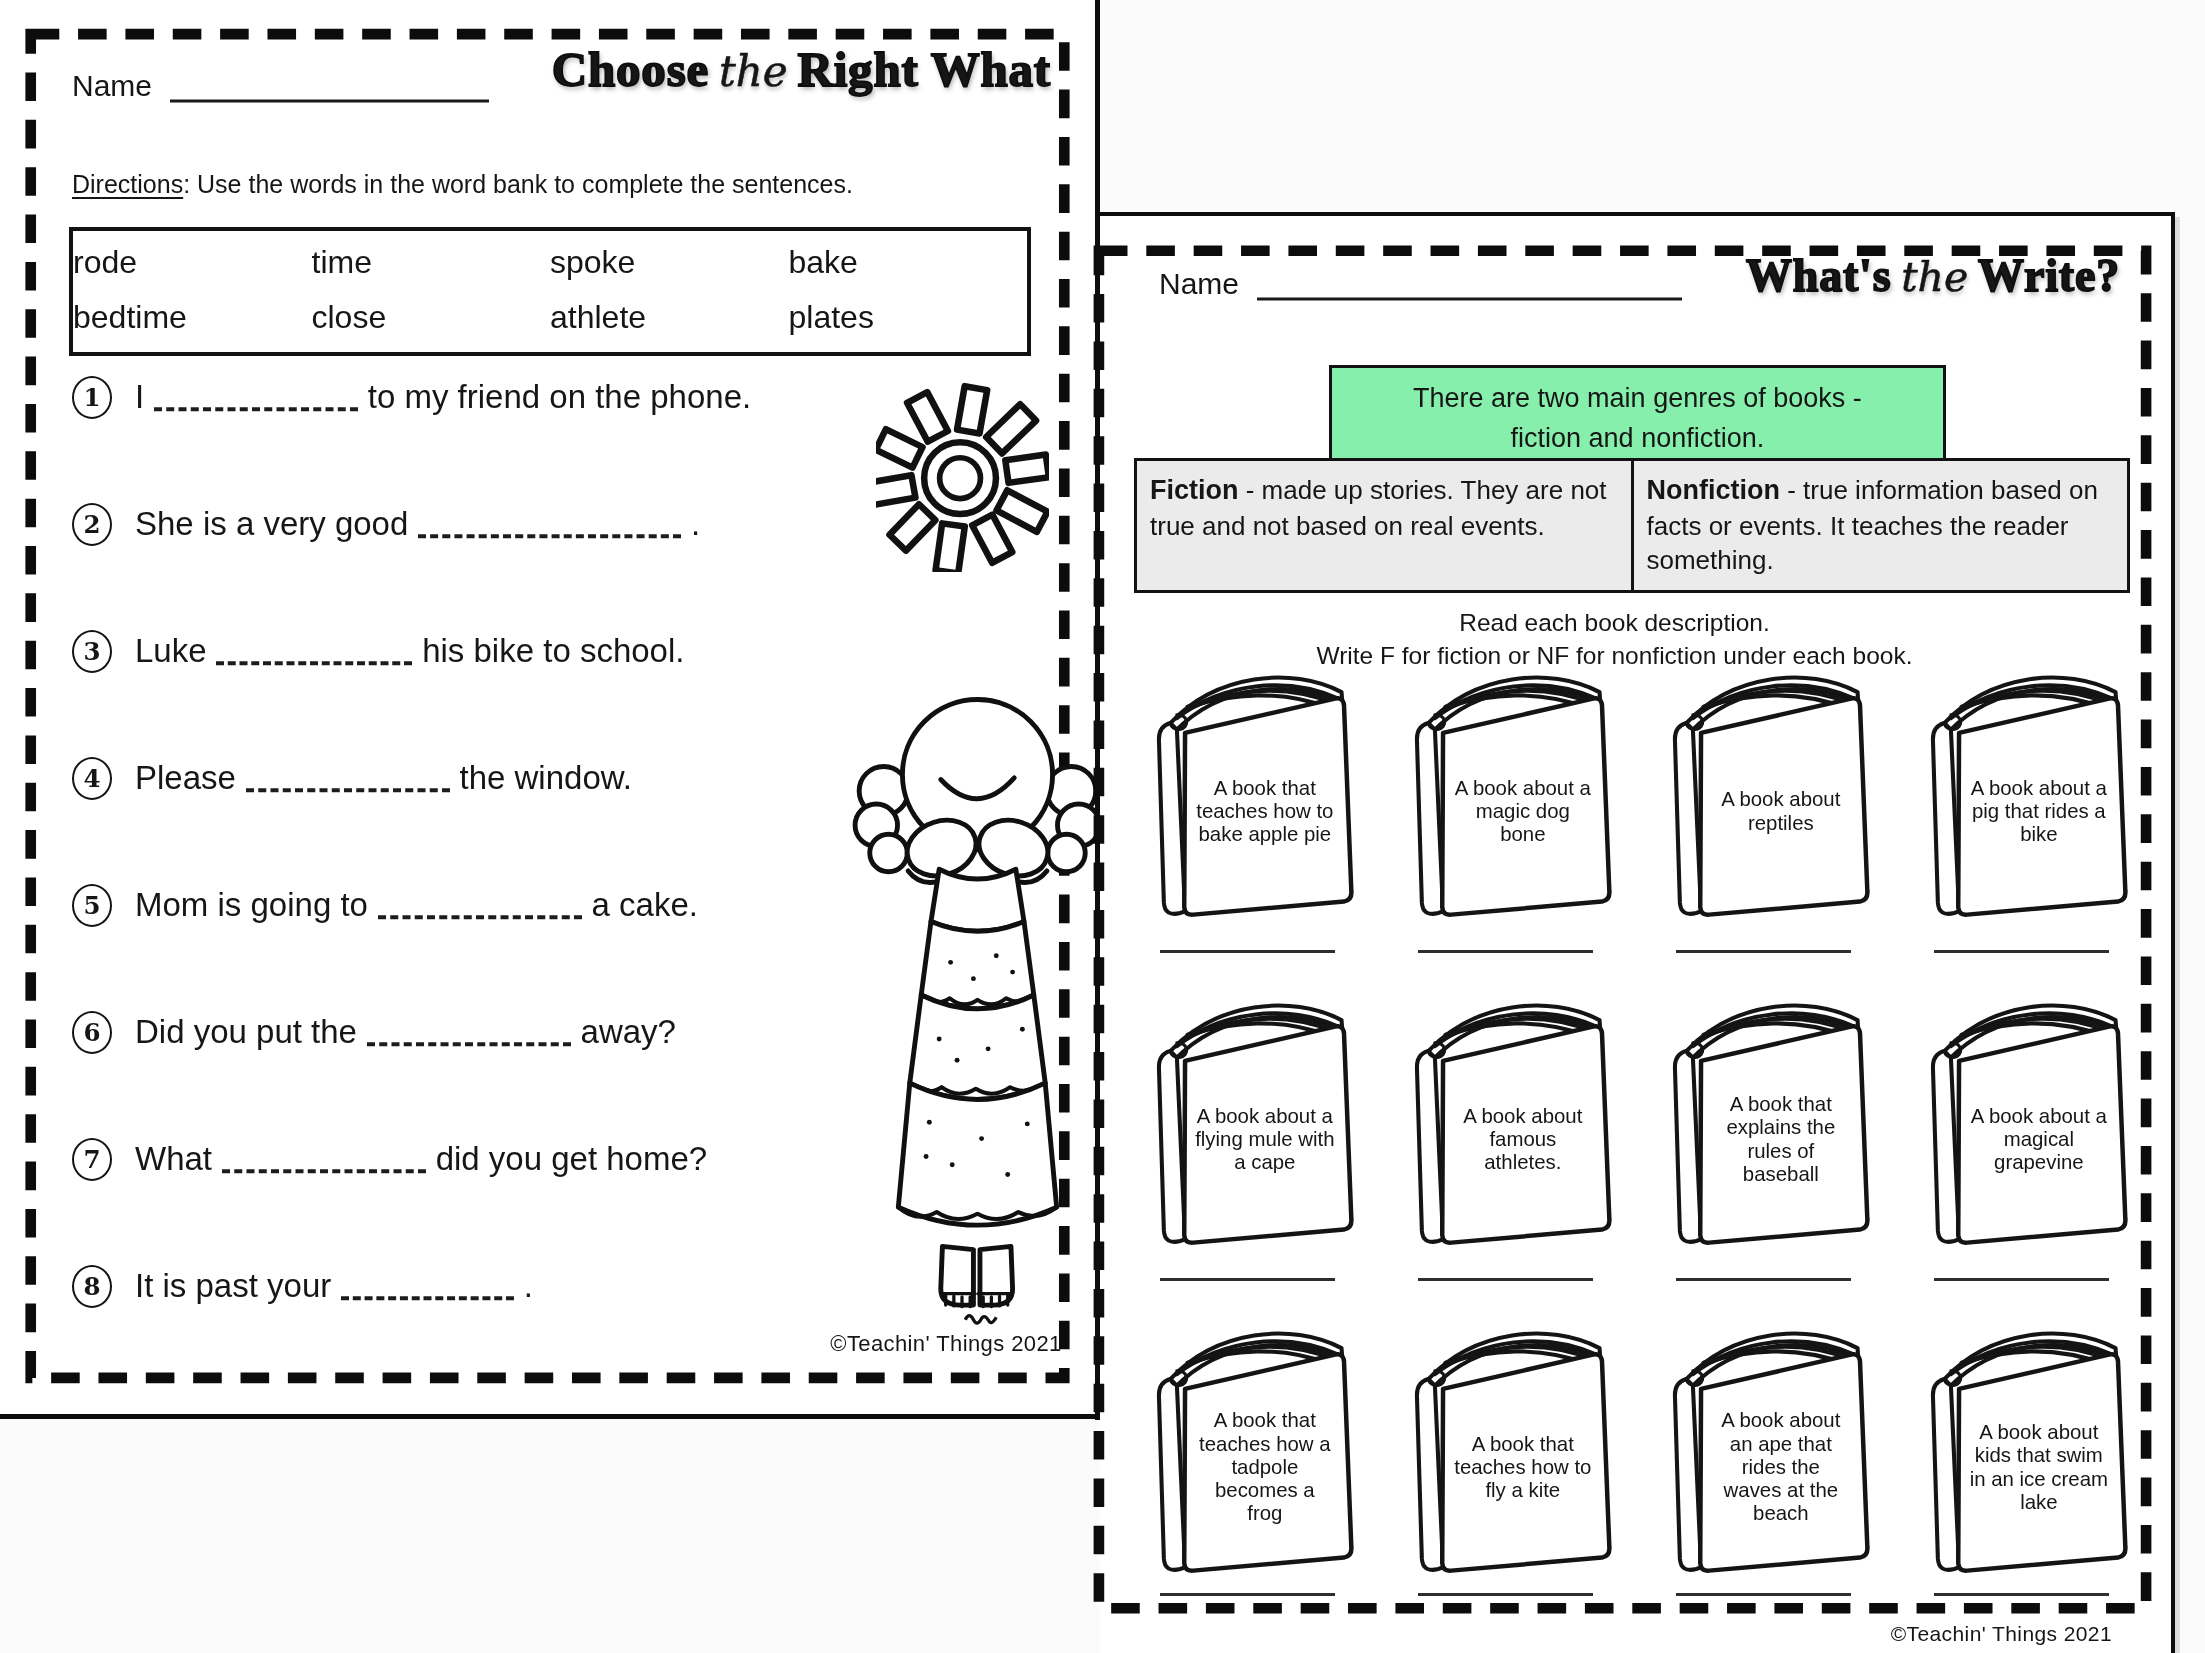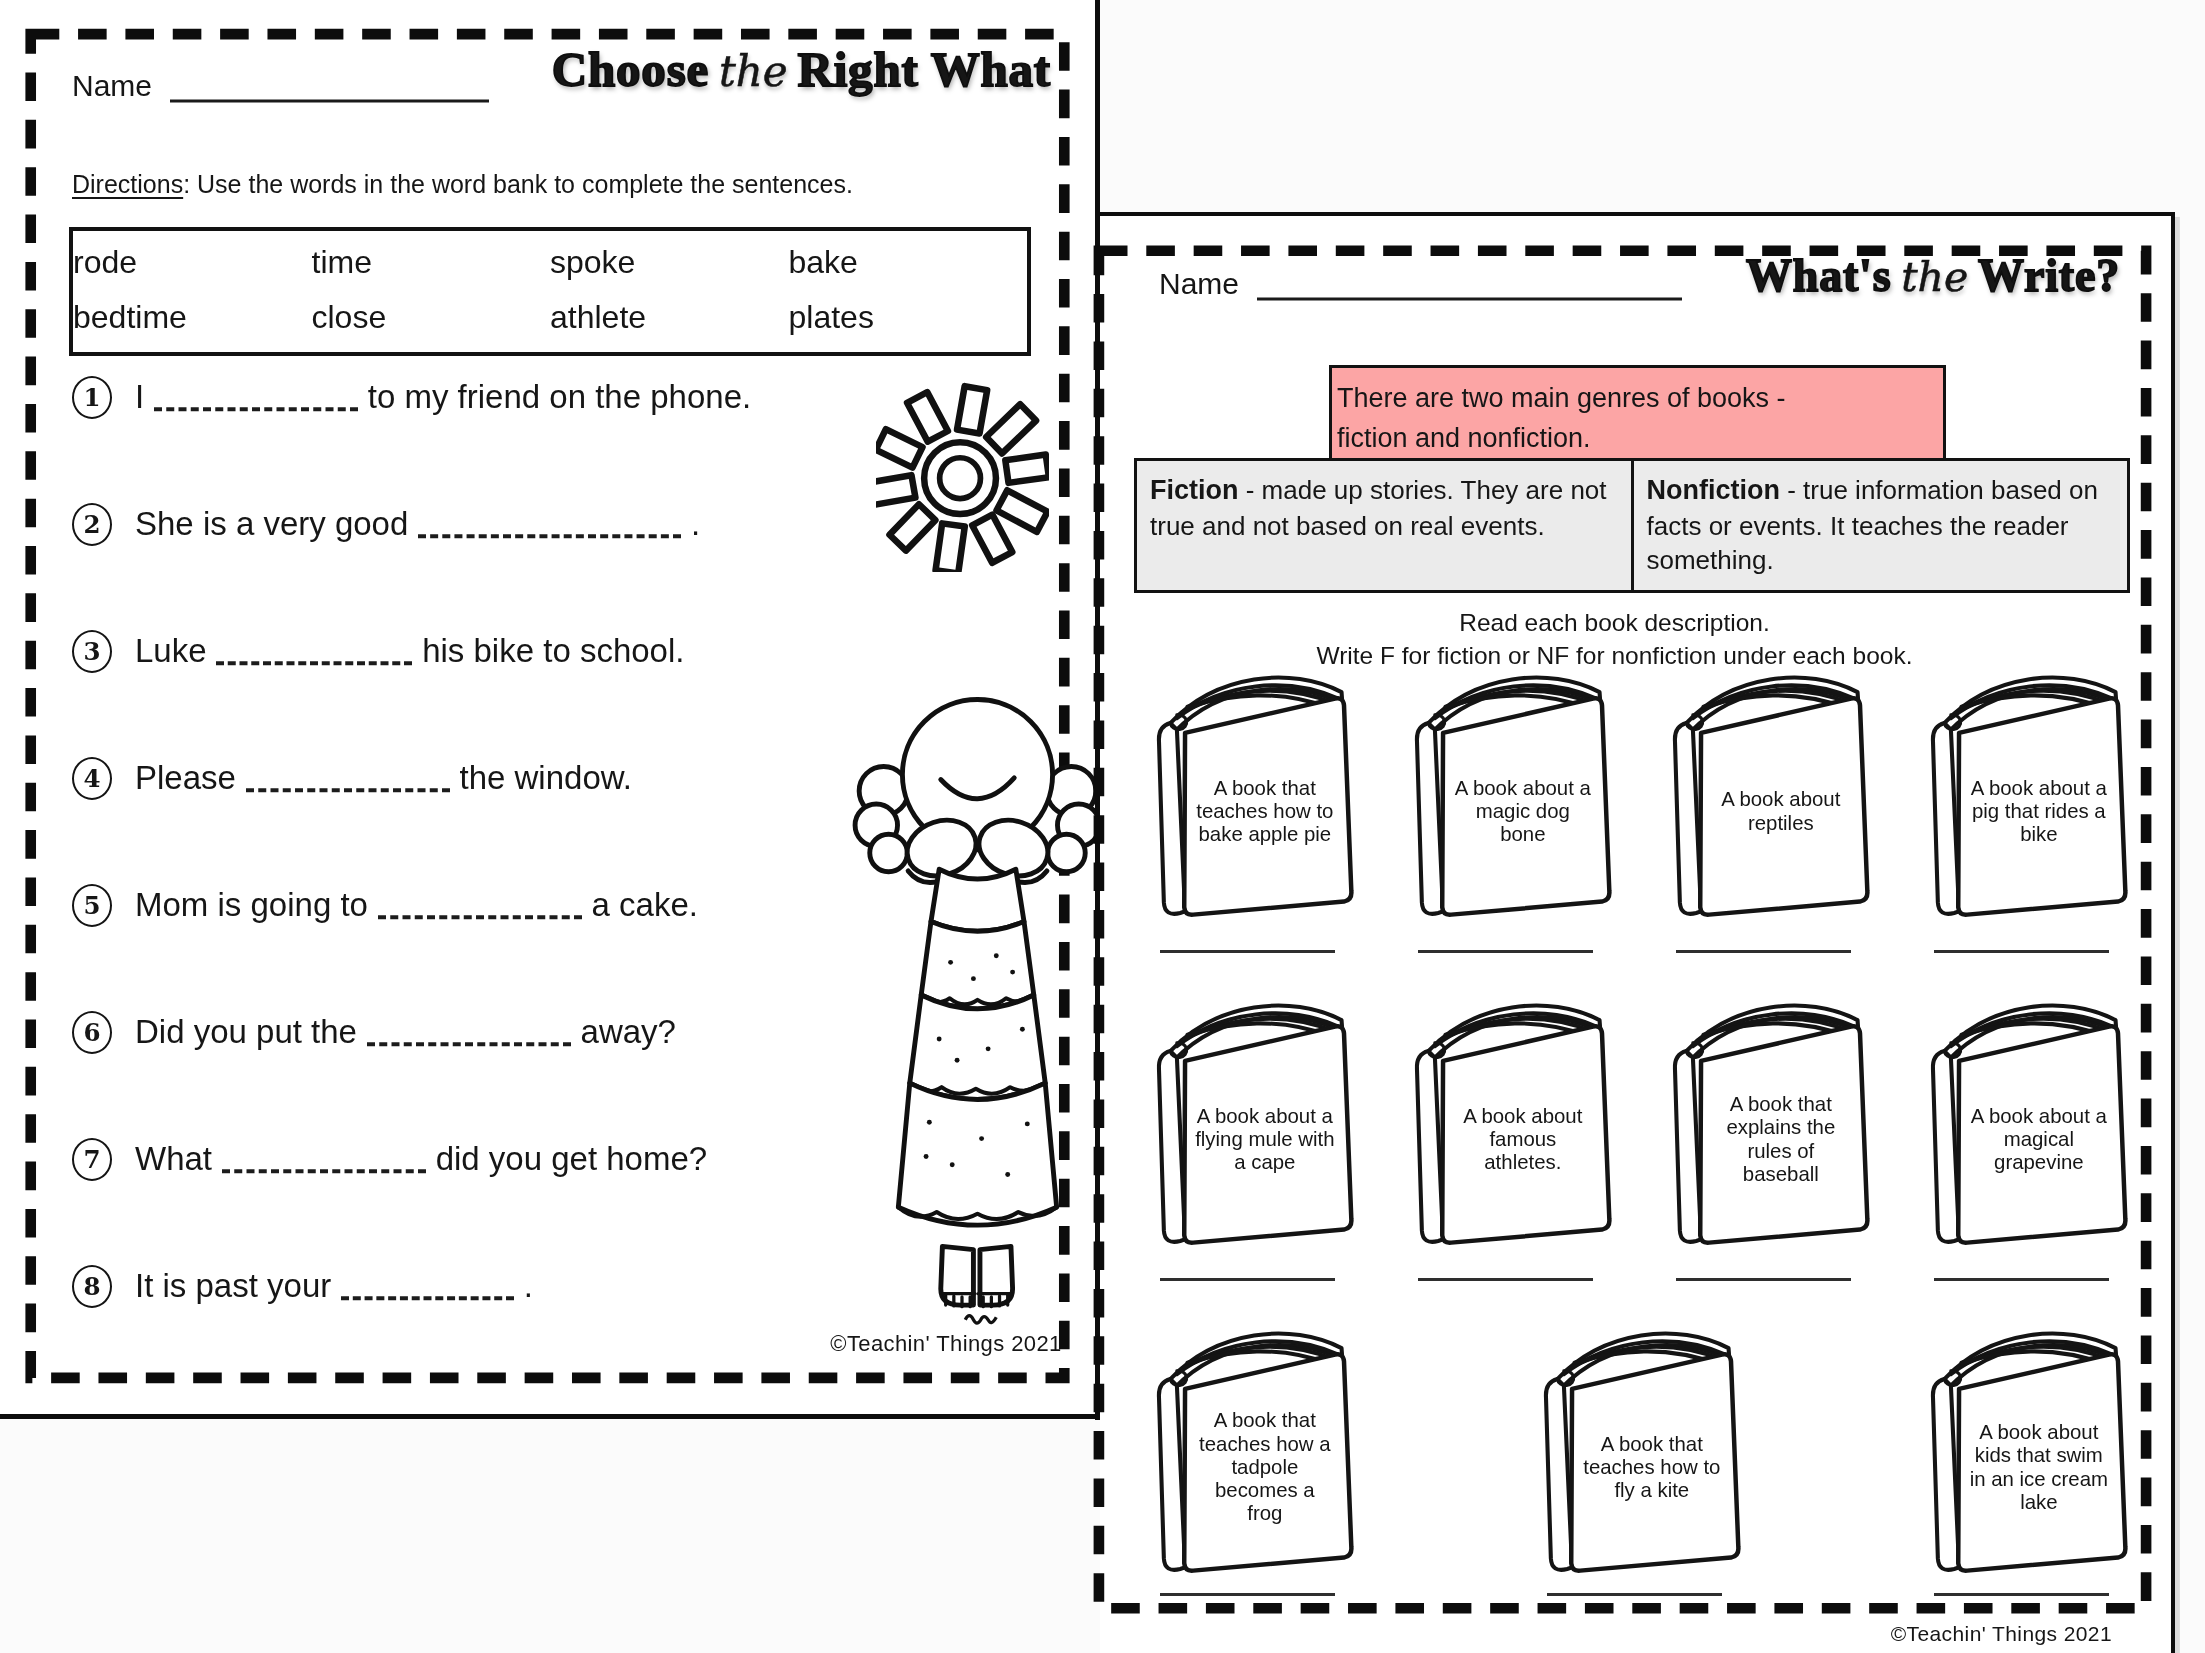--- a/index.html
+++ b/index.html
@@ -35,22 +35,22 @@
   .s-row:nth-child(2) .blank{width:263px;}
   .s-row:nth-child(3) .blank{width:196px;}
   .s-row:nth-child(8) .blank{width:173px;}
   .lw-copyright{position:absolute;left:805px;top:1331px;width:282px;text-align:center;font-size:22px;letter-spacing:0.4px;}
   .sun-svg{position:absolute;left:876px;top:381px;}
   .girl-svg{position:absolute;left:851px;top:675px;}
   
   .rw-name{position:absolute;left:59px;top:51px;font-size:30px;}
   .rw-name .name-line{width:425px;margin-left:18px;}
   .rw-title{position:absolute;top:33px;right:51px;white-space:nowrap;}
-  .rw-intro{position:absolute;left:229px;top:149px;width:601px;border:3.3px solid #121212;background:#fca5a5;
-            text-align:left;font-size:27px;line-height:1.45;padding:11.4px 4.9px;}
+  .rw-intro{position:absolute;left:229px;top:149px;width:601px;border:3.3px solid #121212;background:#86efac;
+            text-align:center;font-size:27px;line-height:1.45;padding:11.4px 4.9px;}
   .rw-defs{position:absolute;left:34px;top:242px;width:990px;display:flex;border:3.3px solid #121212;background:#ebebeb;}
   .def-box{flex:1 1 50%;padding:12px 13px 13px;font-size:26px;line-height:1.32;}
   .def-box + .def-box{border-left:3.3px solid #121212;}
   .term{font-weight:700;font-size:27px;}
   .rw-instr{position:absolute;left:0;right:42px;top:390px;text-align:center;font-size:24.5px;line-height:1.35;}
   #books-grid{position:absolute;left:24.5px;top:443px;width:1019px;}
   .book-row{display:flex;justify-content:space-between;margin-bottom:34px;}
   .book-cell{width:245px;display:flex;flex-direction:column;align-items:center;}
   .book{position:relative;width:238px;height:270px;}
   .book svg{position:absolute;left:0;top:0;}
@@ -413,20 +413,37 @@
                 <g fill="#ffffff" stroke="#141414" stroke-width="5" stroke-linejoin="round" stroke-linecap="round">
                   <path d="M52,78 C108,18 200,8 262,40 L263,54 C202,24 114,30 58,88 Z"></path>
                   <path d="M60,72 C116,28 196,20 258,48" fill="none"></path>
                   <path d="M66,65 C122,36 190,28 254,54" fill="none"></path>
                   <path d="M73,58 C128,42 186,36 250,60" fill="none"></path>
                   <path d="M52,78 Q37,82 38,100 L44,298 Q45,316 64,311 L70,309 L60,86 Z"></path>
                   <path d="M52,78 a10,9 0 1,0 8,-10" fill="none" stroke-width="4"></path>
                   <path d="M70,90 L254,48 Q264,46 265,56 L274,284 Q275,295 265,297 L80,313 Q70,314 69,304 Z" stroke-width="5.5"></path>
                 </g>
               </svg>
+              <div class="book-text">A book about an ape that rides the waves at the beach</div>
+            </div>
+            <div class="answer-line"></div>
+          </div>
+          <div class="book-cell">
+            <div class="book">
+              <svg width="238" height="270" viewBox="0 0 292 330">
+                <g fill="#ffffff" stroke="#141414" stroke-width="5" stroke-linejoin="round" stroke-linecap="round">
+                  <path d="M52,78 C108,18 200,8 262,40 L263,54 C202,24 114,30 58,88 Z"></path>
+                  <path d="M60,72 C116,28 196,20 258,48" fill="none"></path>
+                  <path d="M66,65 C122,36 190,28 254,54" fill="none"></path>
+                  <path d="M73,58 C128,42 186,36 250,60" fill="none"></path>
+                  <path d="M52,78 Q37,82 38,100 L44,298 Q45,316 64,311 L70,309 L60,86 Z"></path>
+                  <path d="M52,78 a10,9 0 1,0 8,-10" fill="none" stroke-width="4"></path>
+                  <path d="M70,90 L254,48 Q264,46 265,56 L274,284 Q275,295 265,297 L80,313 Q70,314 69,304 Z" stroke-width="5.5"></path>
+                </g>
+              </svg>
               <div class="book-text">A book about kids that swim in an ice cream lake</div>
             </div>
             <div class="answer-line"></div>
           </div>
         </div>
       </div>
 
     <div class="rw-copyright">©Teachin' Things 2021</div>
   </div>
 

